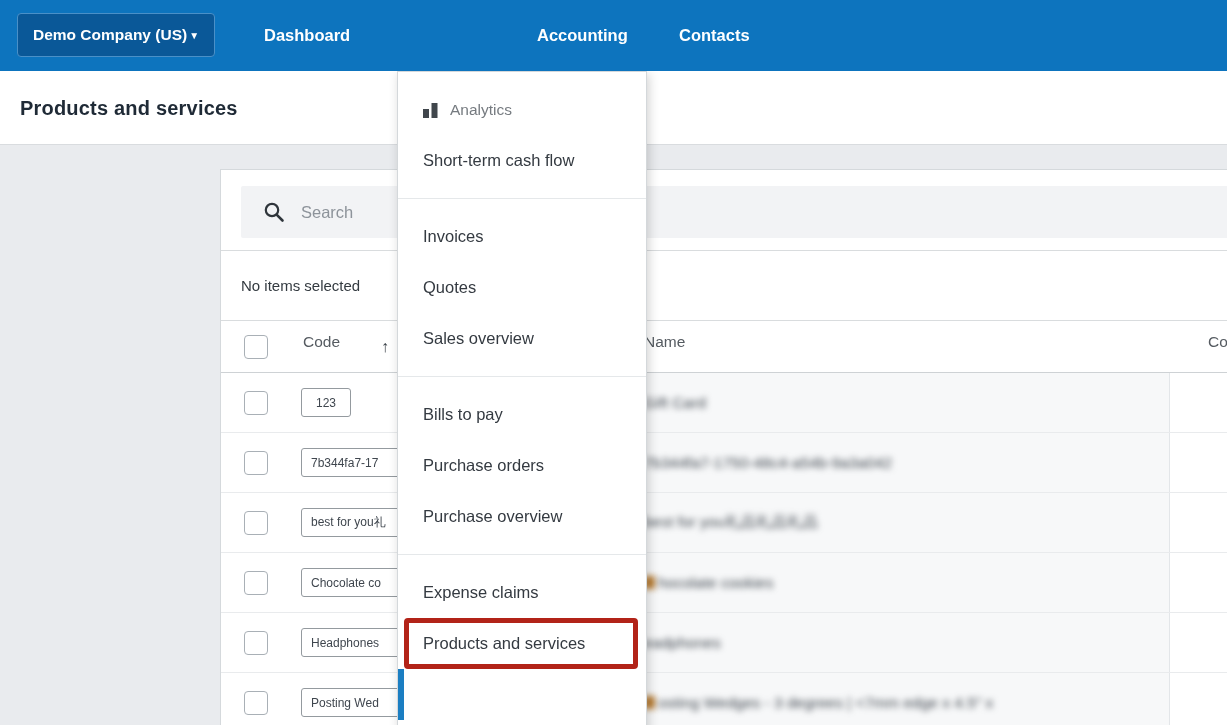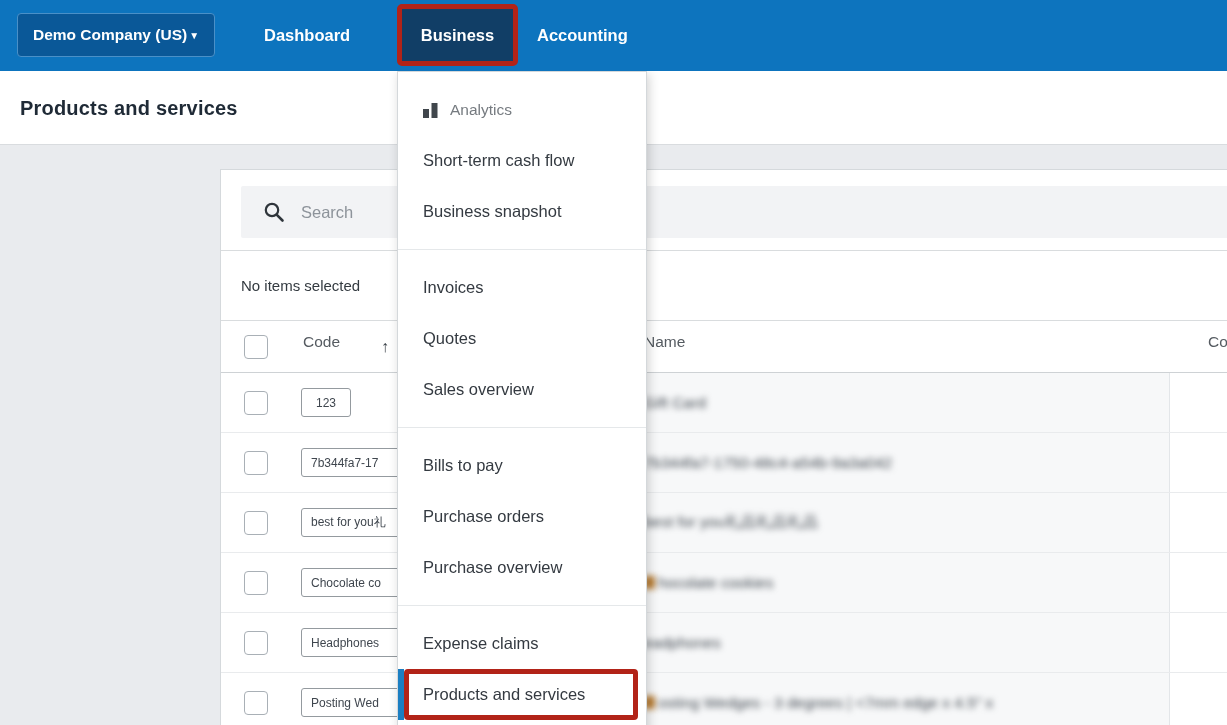--- a/index.html
+++ b/index.html
@@ -22,21 +22,21 @@
     color:#fff; font-size:15.5px; font-weight:bold;
     display:flex; align-items:center; gap:2px; cursor:pointer;
   }
   .caret-down { font-size:10px; line-height:1; transform:translateY(1px); }
   .nav-item {
     position:absolute; top:0; height:71px; display:flex; align-items:center;
     color:#fff; font-size:16.5px; font-weight:bold; cursor:pointer;
   }
   .nav-dashboard { left:264px; }
   .nav-accounting { left:537px; }
-  .nav-contacts { left:679px;margin-top:44px; }
+  .nav-contacts { left:679px; }
   .nav-business-box {
     position:absolute; left:397px; top:4px; width:121px; height:62px;
     background:#113e66; border:5px solid #b22318; border-radius:5px;
     display:flex; align-items:center; justify-content:center;
     color:#fff; font-size:16.5px; font-weight:bold; cursor:pointer;
   }
 
   
   .page-header {
     position:absolute; left:0; top:71px; width:1227px; height:74px;
@@ -141,23 +141,20 @@
 <body>
 
 <div class="nav">
   <div class="org-btn">
     <span>Demo Company (US)</span>
     <span class="caret-down">▼</span>
   </div>
   <div class="nav-item nav-dashboard">
     <span>Dashboard</span>
   </div>
-  <div class="nav-business-box">
-    <span>Business</span>
-  </div>
   <div class="nav-item nav-accounting">
     <span>Accounting</span>
   </div>
   <div class="nav-item nav-contacts">
     <span>Contacts</span>
   </div>
 </div>
 
 <div class="page-header">
   <div class="page-title">Products and services</div>
@@ -252,23 +249,20 @@
   <div class="menu-item muted">
     <svg class="analytics-icon" viewBox="0 0 19 18">
       <rect x="1" y="8" width="6" height="9" fill="#40464c"></rect>
       <rect x="9.5" y="2" width="6" height="15" fill="#40464c"></rect>
     </svg>
     <span>Analytics</span>
   </div>
   <div class="menu-item">
     <span>Short-term cash flow</span>
   </div>
-  <div class="menu-item">
-    <span>Business snapshot</span>
-  </div>
 
   <div class="menu-divider"></div>
 
   <div class="menu-item">
     <span>Invoices</span>
   </div>
   <div class="menu-item">
     <span>Quotes</span>
   </div>
   <div class="menu-item">

